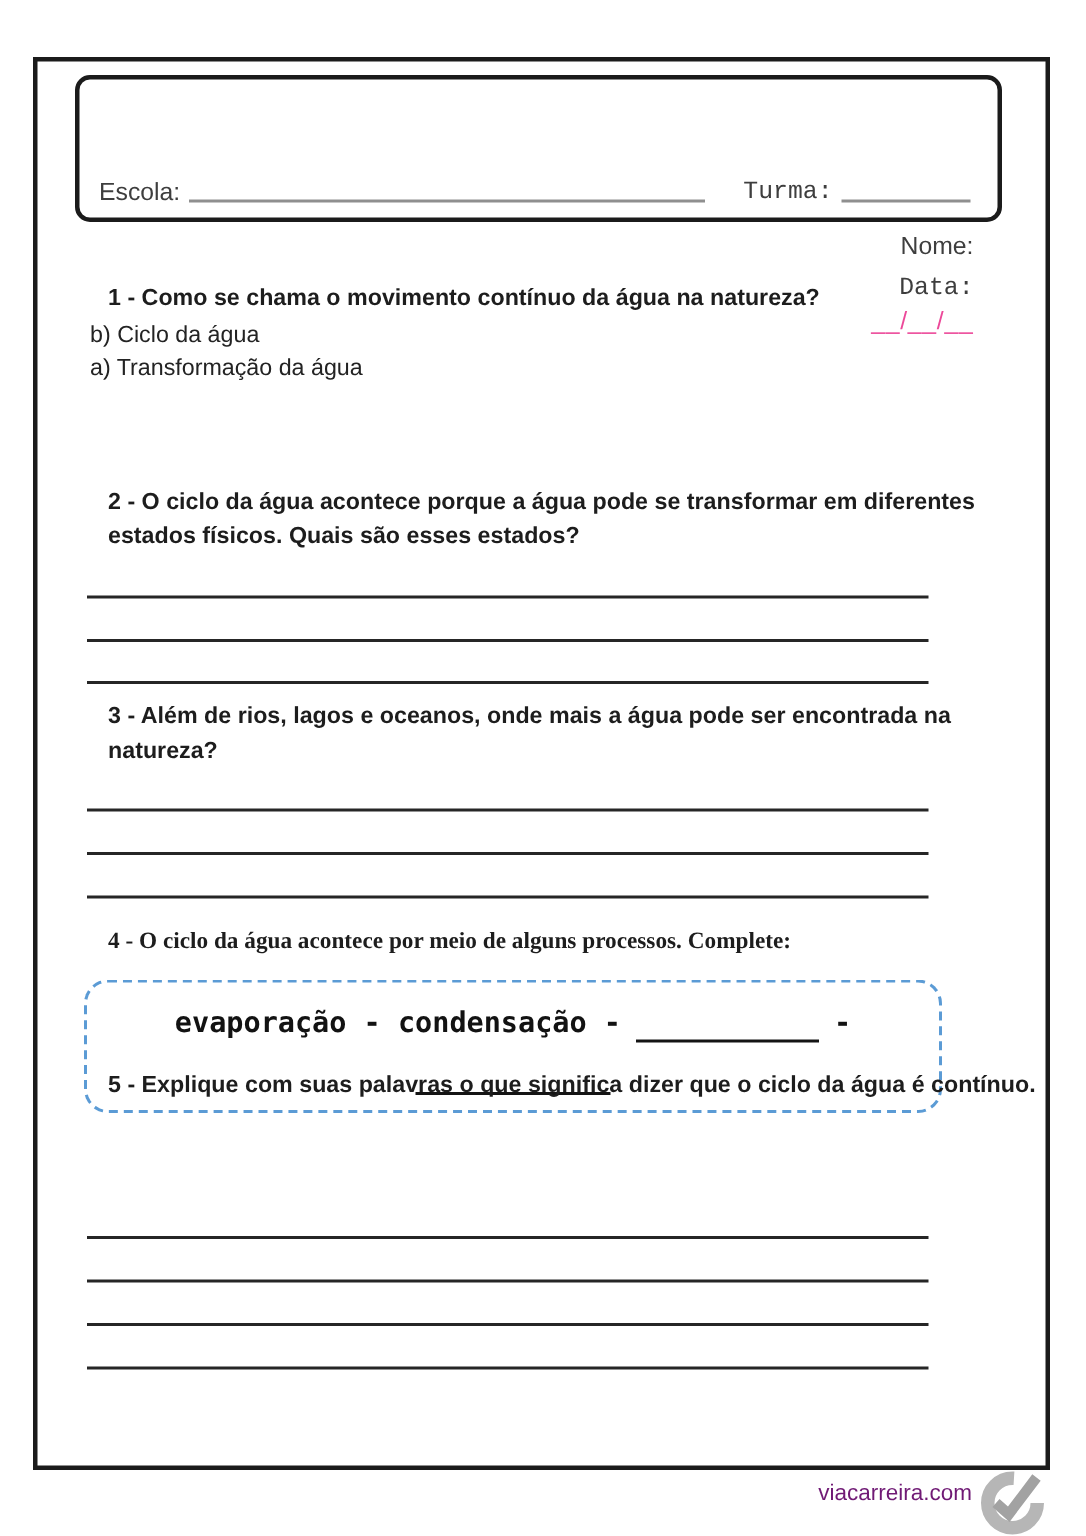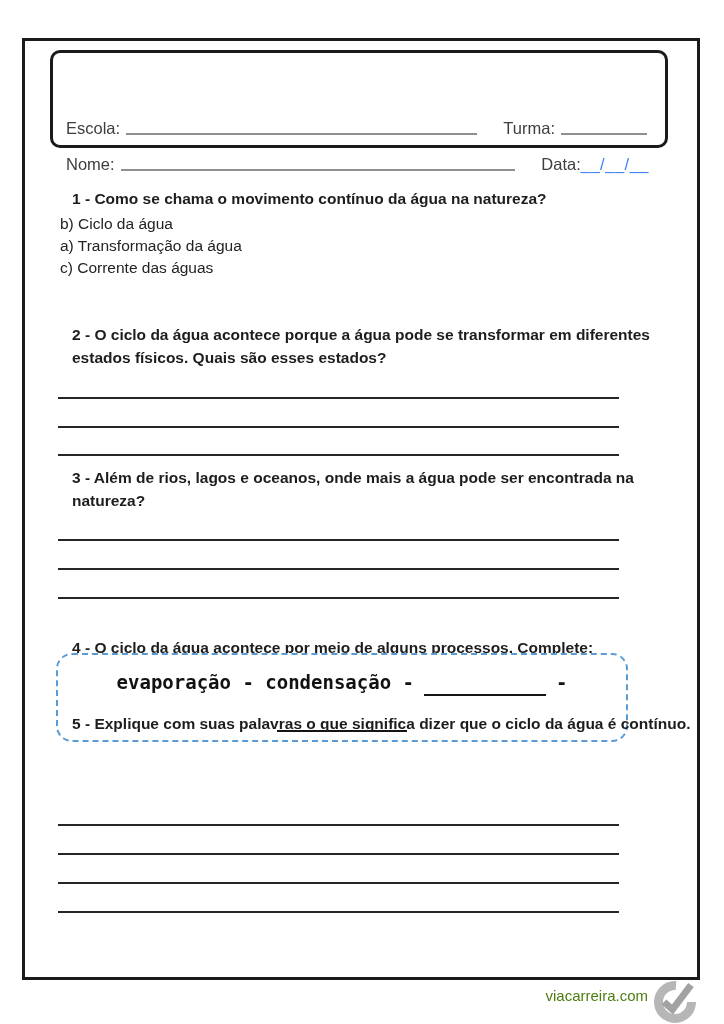--- a/index.html
+++ b/index.html
@@ -28,39 +28,39 @@
     border:3px solid #1b1b1b;
     border-radius:10px;
     background:#ffffff;
   }
   .h-row {
     position:absolute; left:13px; right:16px;
     display:flex; align-items:flex-end;
     font-size:16.5px; color:#3e3e3e;
   }
   .h-row .label { white-space:nowrap; line-height:22px; }
-  .h-label-2 { margin-left:24px; }
+  .h-label-2 { margin-left:24px;font-family:Liberation Mono, monospace; }
   .h-blank {
     flex:1 1 auto; height:0;
     border-bottom:2px solid #8f8f8f;
     margin:0 2px 4px 6px;
   }
   .h-blank.short { flex:0 0 86px; }
-  .date-value { color:#3b82f6; line-height:22px; letter-spacing:0.5px; margin-left:0; white-space:nowrap; }
+  .date-value { color:#ec4899; line-height:22px; letter-spacing:0.5px; margin-left:0; white-space:nowrap; }
   #h-row-1 { top:64px; }
-  #h-row-2 { top:100px; }
+  #h-row-2 { top:100px;flex-direction:column; }
 
   
   .q { position:absolute; left:60px; }
   .q-head { font-weight:bold; font-size:15.5px; line-height:23px; color:#1d1d1d;margin-left:12px; }
   .q-opts { font-size:15.5px; line-height:22px; color:#232323; margin-top:3px; }
   #q1 { top:187px; width:600px; }
   #q2 { top:323px; width:600px; }
   #q3 { top:466px; width:604px; }
-  #q4 { top:636px; width:632px; }
+  #q4 { top:616px; width:632px;font-family:Liberation Serif, serif; }
   #q5 { top:712px; width:636px; }
 
   
   .answer-line {
     position:absolute; left:58px; width:561px; height:0;
     border-top:2px solid #262626;
   }
 
   
   .fill-box {
@@ -80,21 +80,21 @@
   .fb-blank {
     display:inline-block; width:122px; height:12px;
     border-bottom:2.5px solid #141414;
     margin:0 10px; vertical-align:-7px;
   }
   .fb-blank-2 { width:130px; }
 
   
   .footer-text {
     position:absolute; top:987px; right:76px;
-    font-size:15px; color:#4d7c0f;
+    font-size:15px; color:#701a75;
   }
   .logo { position:absolute; left:651px; top:975px; width:52px; height:50px; }
 </style>
 </head>
 <body>
 
 <div class="page-border"></div>
 
 <div class="header-box">
   <div class="h-row" id="h-row-1">
@@ -109,21 +109,20 @@
     <span class="label h-label-2">Data:</span>
     <span class="date-value">__/__/__</span>
   </div>
 </div>
 
 <div class="q" id="q1">
   <div class="q-head">1 - Como se chama o movimento contínuo da água na natureza?</div>
   <div class="q-opts">
     <div>b) Ciclo da água</div>
     <div>a) Transformação da água</div>
-    <div>c) Corrente das águas</div>
   </div>
 </div>
 
 <div class="q" id="q2">
   <div class="q-head">2 - O ciclo da água acontece porque a água pode se transformar em diferentes estados físicos. Quais são esses estados?</div>
 </div>
 <div class="answer-line" style="top:397px;"></div>
 <div class="answer-line" style="top:426px;"></div>
 <div class="answer-line" style="top:454px;"></div>
 

